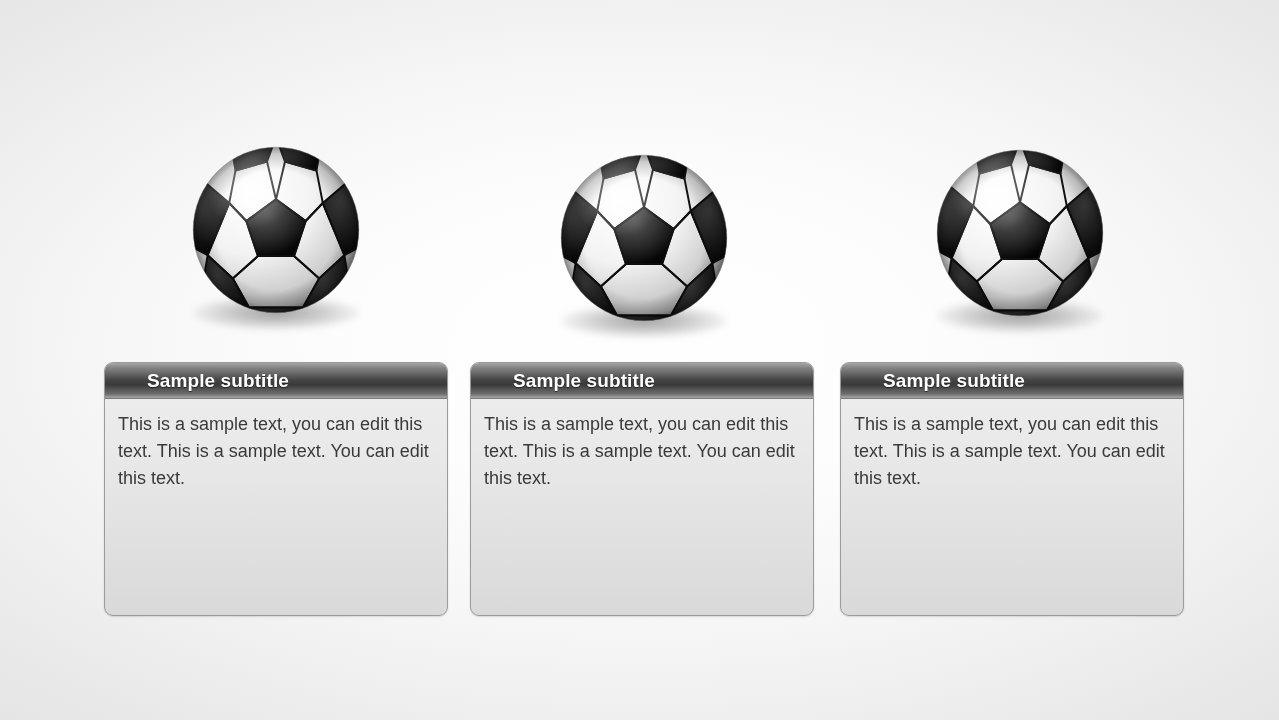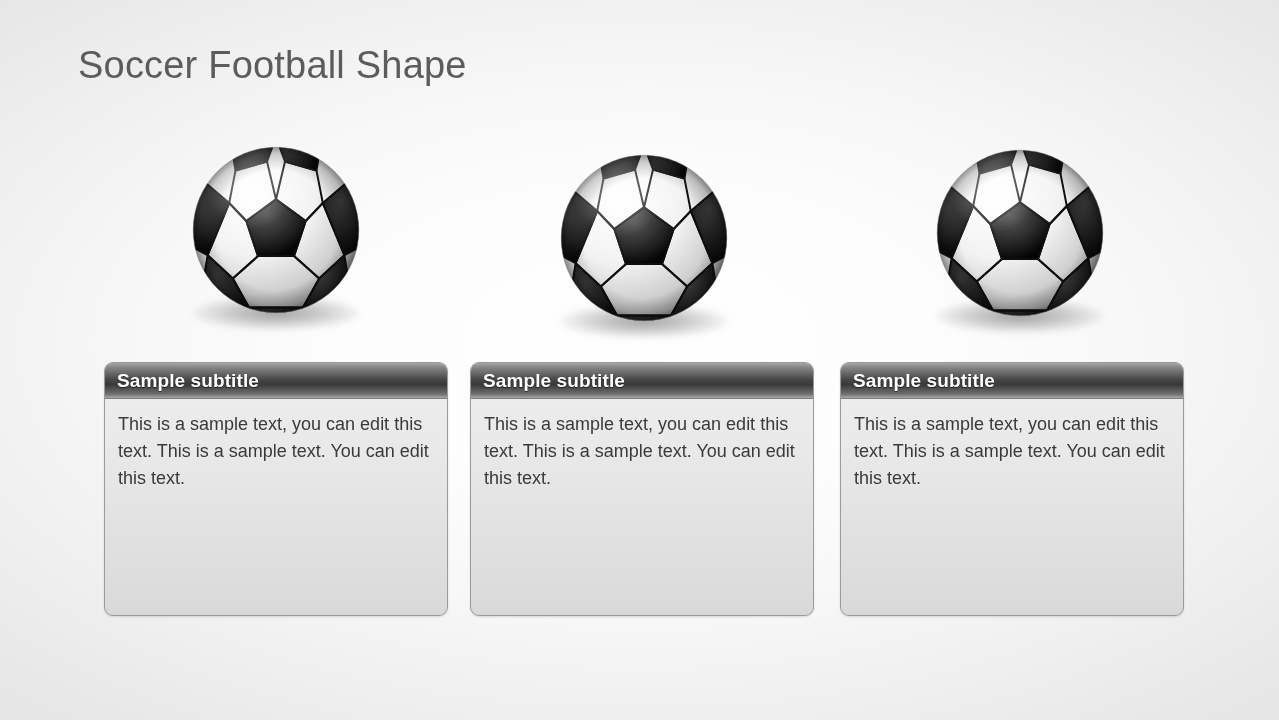--- a/index.html
+++ b/index.html
@@ -98,20 +98,21 @@
     border-bottom: 1px solid #7d7d7d;
     background: linear-gradient(to bottom,
       #8f8f8f 0%,
       #6e6e6e 14%,
       #4a4a4a 42%,
       #3a3a3a 62%,
       #6d6d6d 88%,
       #a7a7a7 100%);
     display: flex;
     align-items: center;
+    padding-left: 30px;
   }
   .card-header::after {
     content: "";
     position: absolute;
     left: 0; right: 0; top: 0;
     height: 46%;
     background: linear-gradient(to bottom, rgba(255,255,255,0.20), rgba(255,255,255,0.02));
     pointer-events: none;
   }
   .card-header-text {
@@ -130,21 +131,20 @@
     color: #3a3a3a;
     font-size: 18px;
     line-height: 27px;
   }
 </style>
 </head>
 <body>
 
 <div class="slide">
 
-  <div class="slide-title">Soccer Football Shape</div>
 
   <div class="ball-wrap b1">
     <div class="ball-shadow"></div>
     <div class="ball">
       <svg viewBox="0 0 200 200" xmlns="http://www.w3.org/2000/svg">
         <defs>
           <radialGradient id="sphereLight1" cx="36%" cy="28%" r="78%">
             <stop offset="0%" stop-color="#ffffff"></stop>
             <stop offset="48%" stop-color="#f2f2f2"></stop>
             <stop offset="78%" stop-color="#cfcfcf"></stop>

